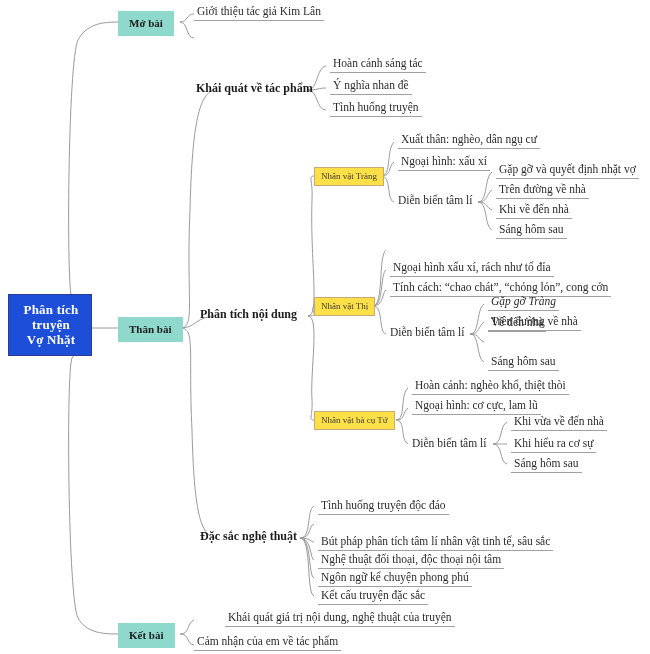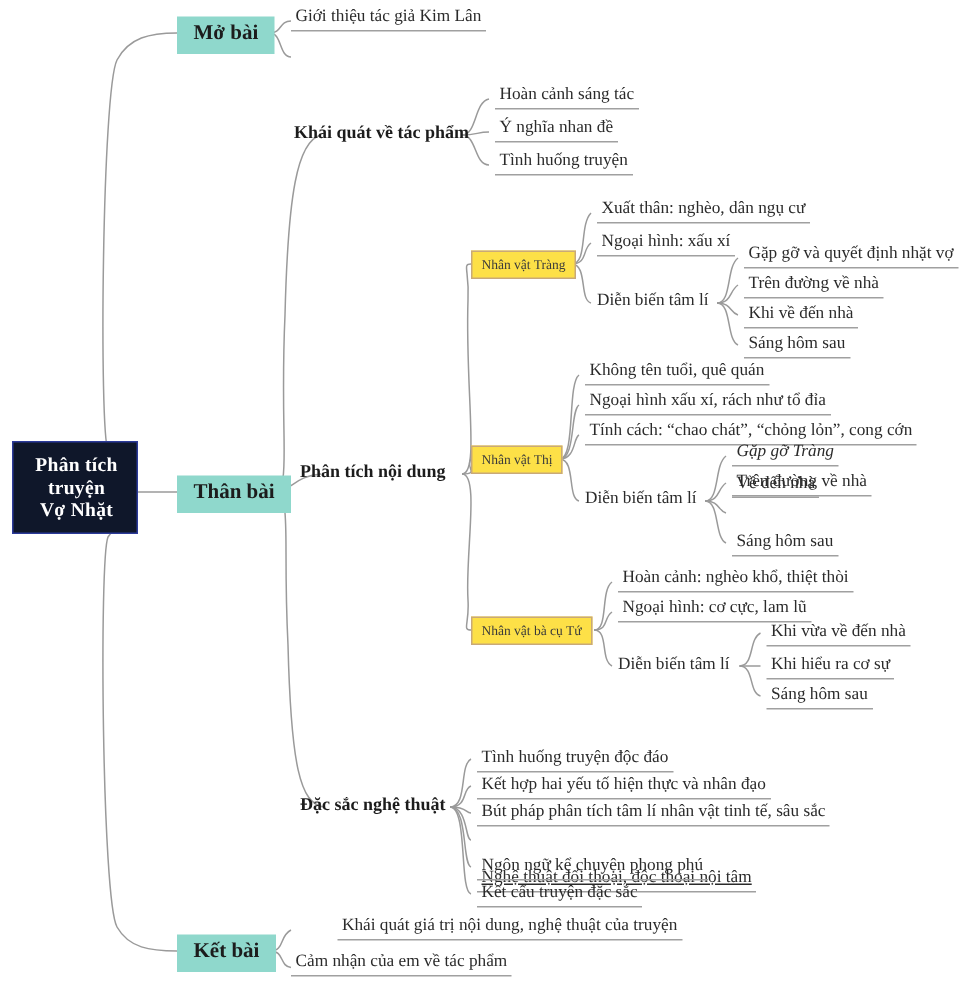--- a/index.html
+++ b/index.html
@@ -16,37 +16,37 @@
   }
   #map { position: absolute; inset: 0; width: 650px; height: 654px; }
   svg.links { position: absolute; left: 0; top: 0; width: 650px; height: 654px; }
   svg.links path { fill: none; stroke: #9a9a9a; stroke-width: 1; }
   svg.links line { stroke: #9a9a9a; stroke-width: 1; }
 
   .node { position: absolute; white-space: nowrap; }
 
   
   .root {
-    background: #0f172a;
+    background: #1d4ed8;
     border: 1px solid #2b3a99;
     color: #ffffff;
     font-weight: bold;
     font-size: 13px;
     line-height: 15px;
     text-align: center;
     padding: 7px 8px 8px 10px;
     letter-spacing: .2px;
   }
 
   
   .mint {
     background: #8fd8cc;
     color: #1c1c1c;
     font-weight: bold;
-    font-size: 14px;
+    font-size: 11px;
     line-height: 14px;
     padding: 5px 11px 6px 11px;
     text-align: right;
   }
 
   
   .peach {
     background: #fde047;
     border: 1px solid #c9a978;
     color: #3b3b3b;
@@ -171,21 +171,20 @@
 
   <div class="node mid-label" style="left:398px; top:194px;">Diễn biến tâm lí</div>
 
   <div class="node leaf" style="left:496px; top:162px;">Gặp gỡ và quyết định nhặt vợ</div>
   <div class="node leaf" style="left:496px; top:182px;">Trên đường về nhà</div>
   <div class="node leaf" style="left:496px; top:202px;">Khi về đến nhà</div>
   <div class="node leaf" style="left:496px; top:222px;">Sáng hôm sau</div>
 
   <div class="node peach" style="left:314px; top:297px;">Nhân vật Thị</div>
 
-  <div class="node leaf" style="left:390px; top:240px;">Không tên tuổi, quê quán</div>
   <div class="node leaf" style="left:390px; top:260px;">Ngoại hình xấu xí, rách như tổ đỉa</div>
   <div class="node leaf" style="left:390px; top:280px;">Tính cách: “chao chát”, “chỏng lỏn”, cong cớn</div>
 
   <div class="node mid-label" style="left:390px; top:326px;">Diễn biến tâm lí</div>
 
   <div class="node leaf" style="left:488px; top:294px;font-style:italic;">Gặp gỡ Tràng</div>
   <div class="node leaf" style="left:488px; top:314px;">Trên đường về nhà</div>
   <div class="node leaf" style="left:488px; top:315px;">Về đến nhà</div>
   <div class="node leaf" style="left:488px; top:354px;">Sáng hôm sau</div>
 
@@ -196,23 +195,22 @@
 
   <div class="node mid-label" style="left:412px; top:437px;">Diễn biến tâm lí</div>
 
   <div class="node leaf" style="left:511px; top:414px;">Khi vừa về đến nhà</div>
   <div class="node leaf" style="left:511px; top:436px;">Khi hiểu ra cơ sự</div>
   <div class="node leaf" style="left:511px; top:456px;">Sáng hôm sau</div>
 
   <div class="node bold-label" style="left:200px; top:529px;">Đặc sắc nghệ thuật</div>
 
   <div class="node leaf" style="left:318px; top:498px;">Tình huống truyện độc đáo</div>
-  <div class="node leaf" style="left:318px; top:516px;">Kết hợp hai yếu tố hiện thực và nhân đạo</div>
   <div class="node leaf" style="left:318px; top:534px;">Bút pháp phân tích tâm lí nhân vật tinh tế, sâu sắc</div>
-  <div class="node leaf" style="left:318px; top:578px;text-decoration:underline;">Nghệ thuật đối thoại, độc thoại nội tâm</div>
+  <div class="node leaf" style="left:318px; top:552px;">Nghệ thuật đối thoại, độc thoại nội tâm</div>
   <div class="node leaf" style="left:318px; top:570px;">Ngôn ngữ kể chuyện phong phú</div>
   <div class="node leaf" style="left:318px; top:588px;">Kết cấu truyện đặc sắc</div>
 
   <div class="node mint" style="left:118px; top:623px;">Kết bài</div>
 
   <div class="node leaf" style="left:208px; top:610px;margin-left:17px;">Khái quát giá trị nội dung, nghệ thuật của truyện</div>
   <div class="node leaf" style="left:194px; top:634px;">Cảm nhận của em về tác phẩm</div>
 
 </div>
 

